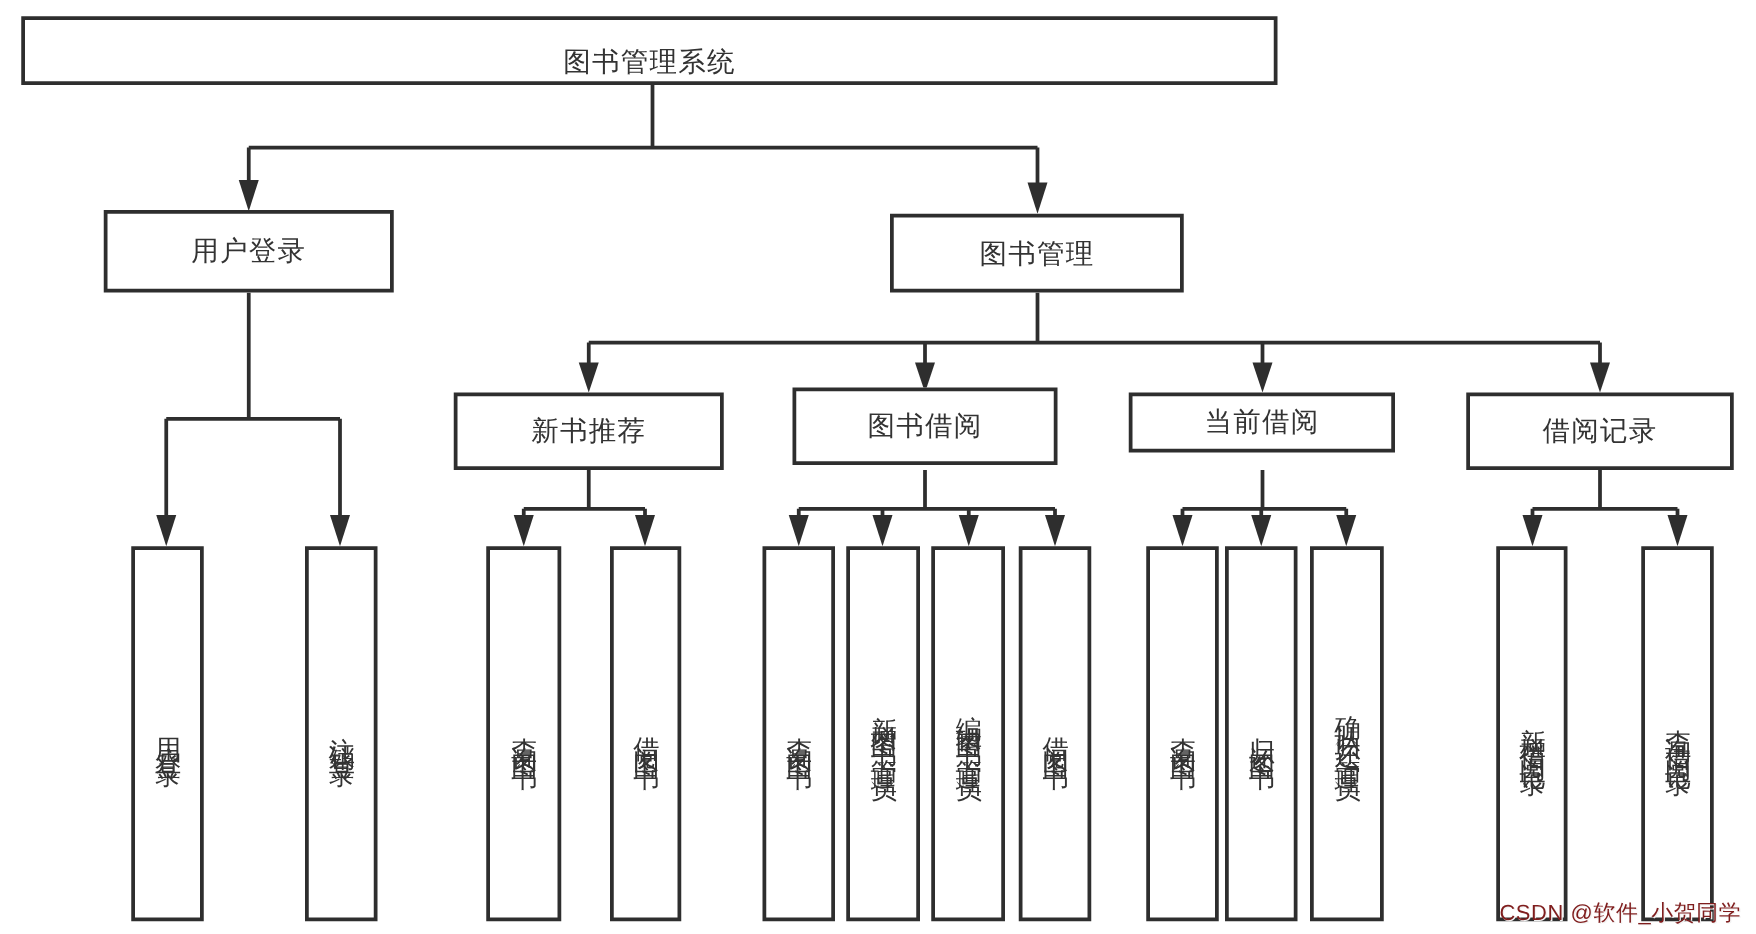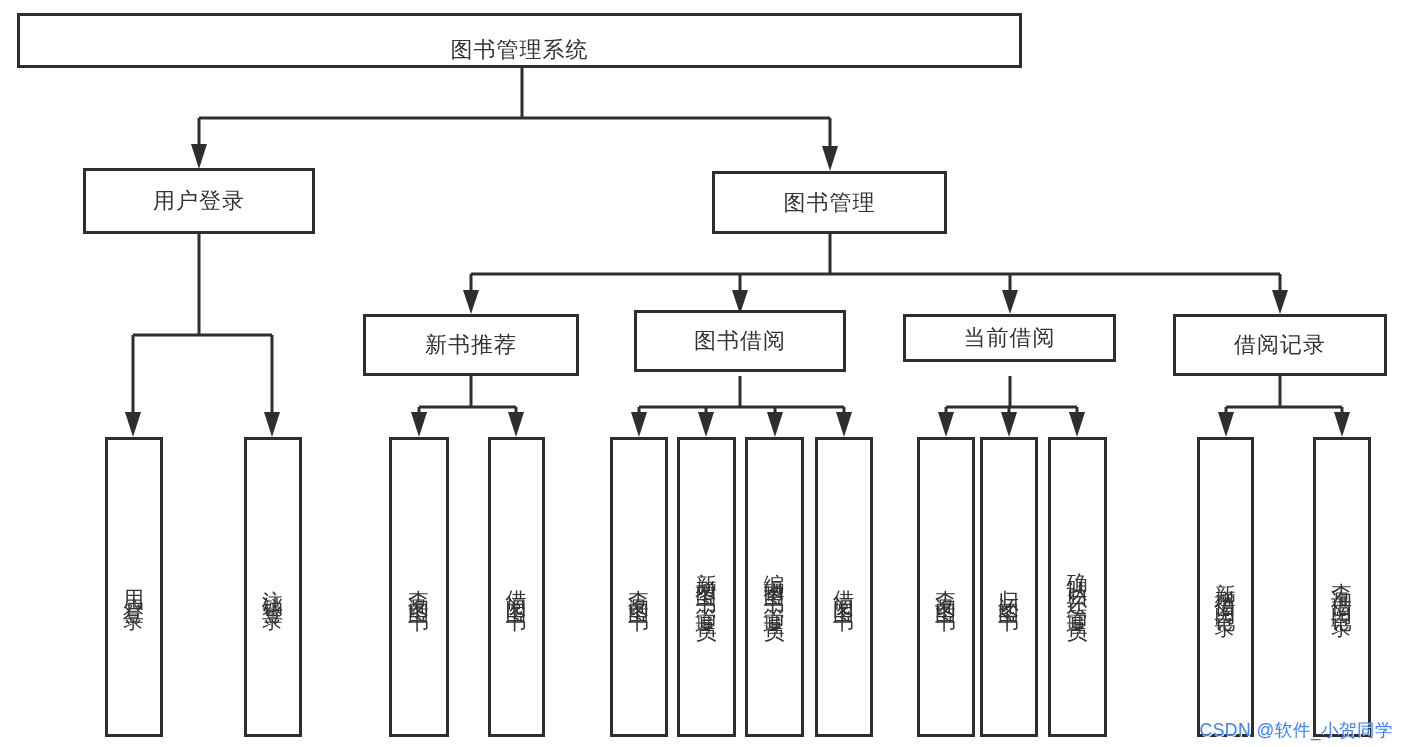--- a/index.html
+++ b/index.html
@@ -42,21 +42,21 @@
   .vbox span{
     writing-mode:vertical-rl;
     text-orientation:mixed;
     letter-spacing:7px;
     line-height:1;
   }
   #watermark{
     position:absolute;
     right:12px;
     bottom:5px;
-    color:#3b82f6;
+    color:#7f1d1d;
     font-size:17.5px;
     letter-spacing:0.5px;
     z-index:3;
     text-shadow:1px 1px 0 #f2f2f2;
   }
 </style>
 </head>
 <body>
 
 <div id="canvas">

